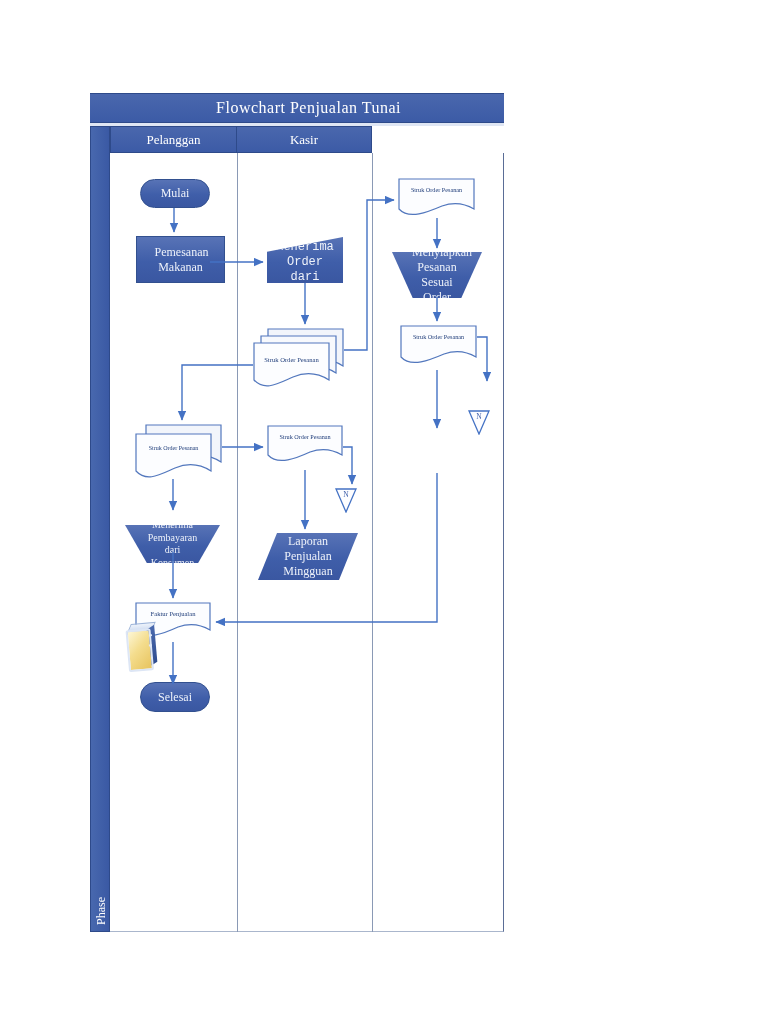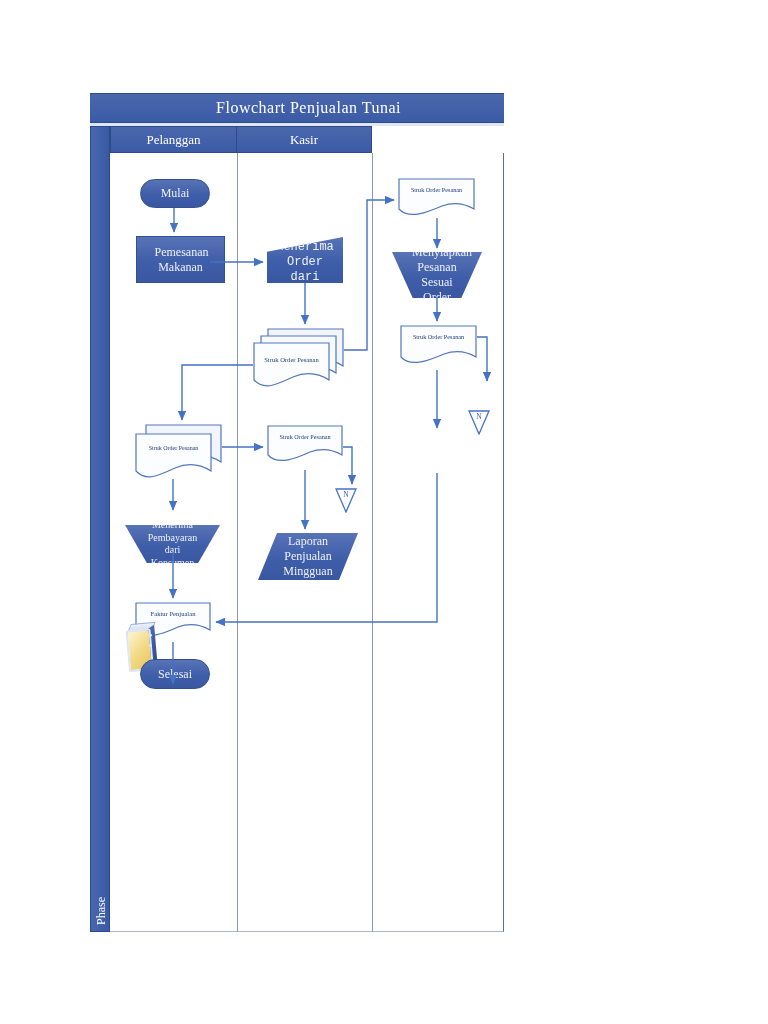--- a/index.html
+++ b/index.html
@@ -130,21 +130,21 @@
   </div>
 
   <div class="register" style="left:37px;top:530px;width:31px;height:48px;">
     <div class="top"></div>
     <div class="side"></div>
     <div class="front"></div>
     <div class="slot"></div>
     <div class="slot2"></div>
   </div>
 
-  <div class="node terminator blue-fill" style="left:50px;top:566px;width:70px;height:30px;">
+  <div class="node terminator blue-fill" style="left:50px;top:589px;width:70px;height:30px;">
     <span>Selesai</span>
   </div>
 
   <div class="node manual-input blue-fill" style="left:177px;top:144px;width:76px;height:46px;">
     <span style="width:62px;">Menerima Order dari Konsumen</span>
   </div>
 
   <div class="node" style="left:163px;top:235px;width:91px;height:60px;">
     <svg class="doc-svg" viewBox="0 0 91 60" preserveAspectRatio="none">
       <path d="M15,1 H90 V38 C79,31 66,30 54,35 C40,41 26,50 15,38 Z" fill="#f2f5fb" stroke="#5277bd" stroke-width="1.2"></path>

